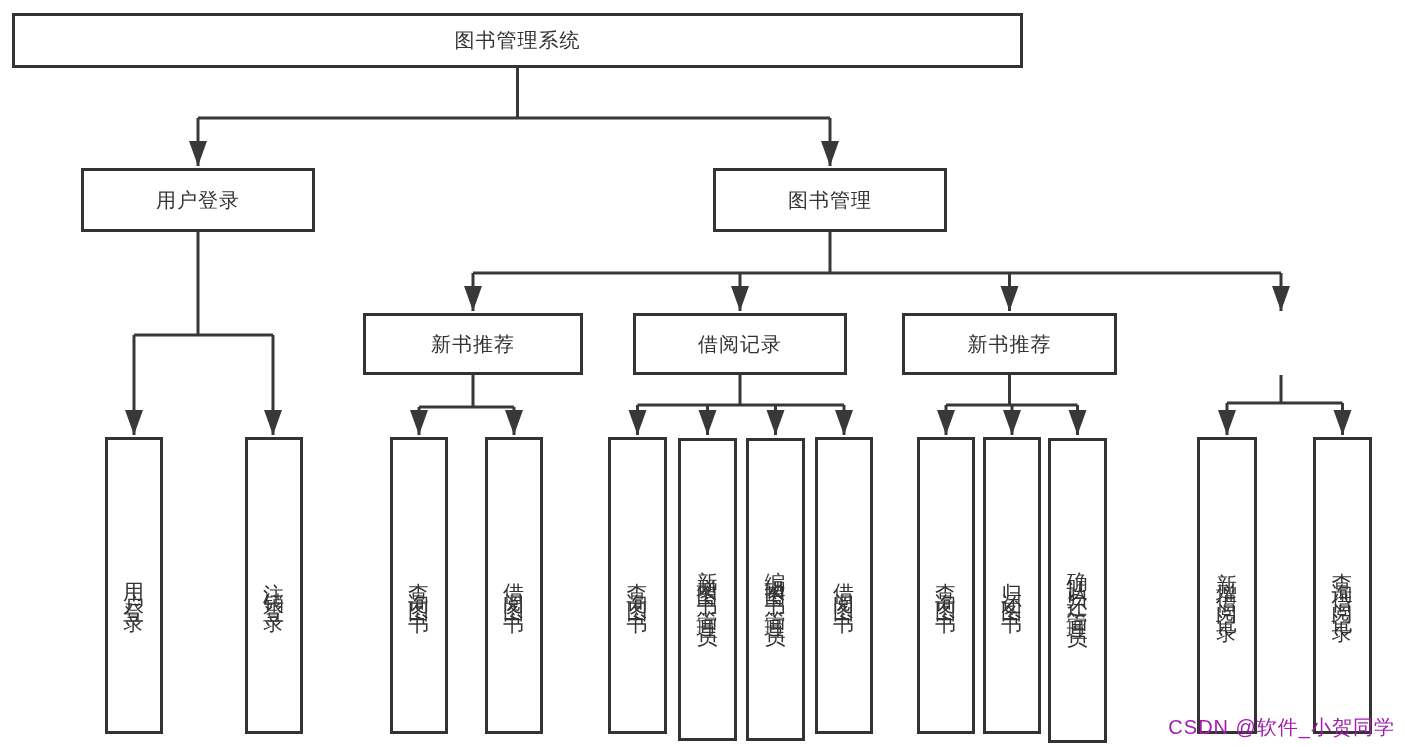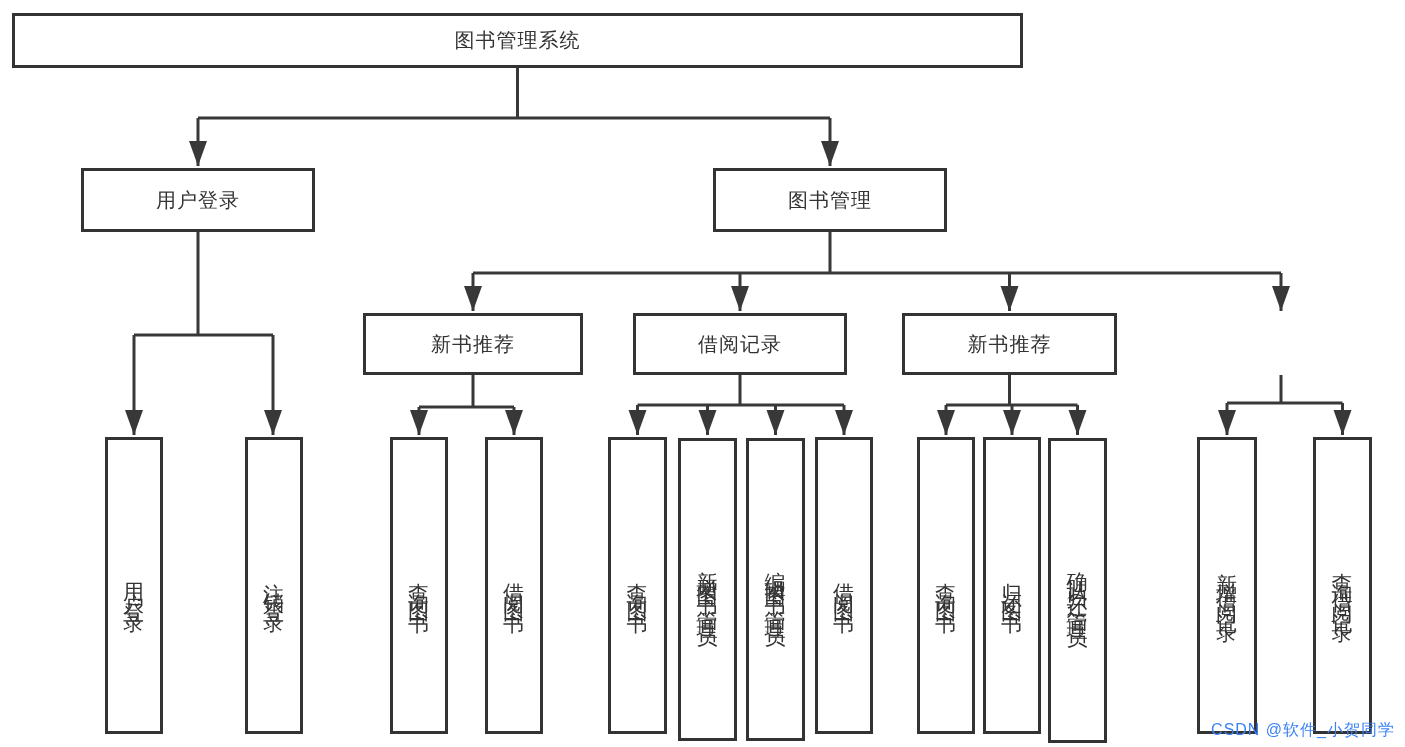--- a/index.html
+++ b/index.html
@@ -53,22 +53,22 @@
     color: #333333;
     line-height: 1;
   }
   .vbox.long .vlbl {
     letter-spacing: 8px;
   }
   .watermark {
     position: absolute;
     right: 10px;
     bottom: 6px;
-    font-size: 16px;
-    color: #3b82f6;
+    font-size: 20px;
+    color: #a21caf;
     letter-spacing: 1px;
     z-index: 5;
     white-space: nowrap;
   }
 </style>
 </head>
 <body>
 
 <div class="canvas">
 

